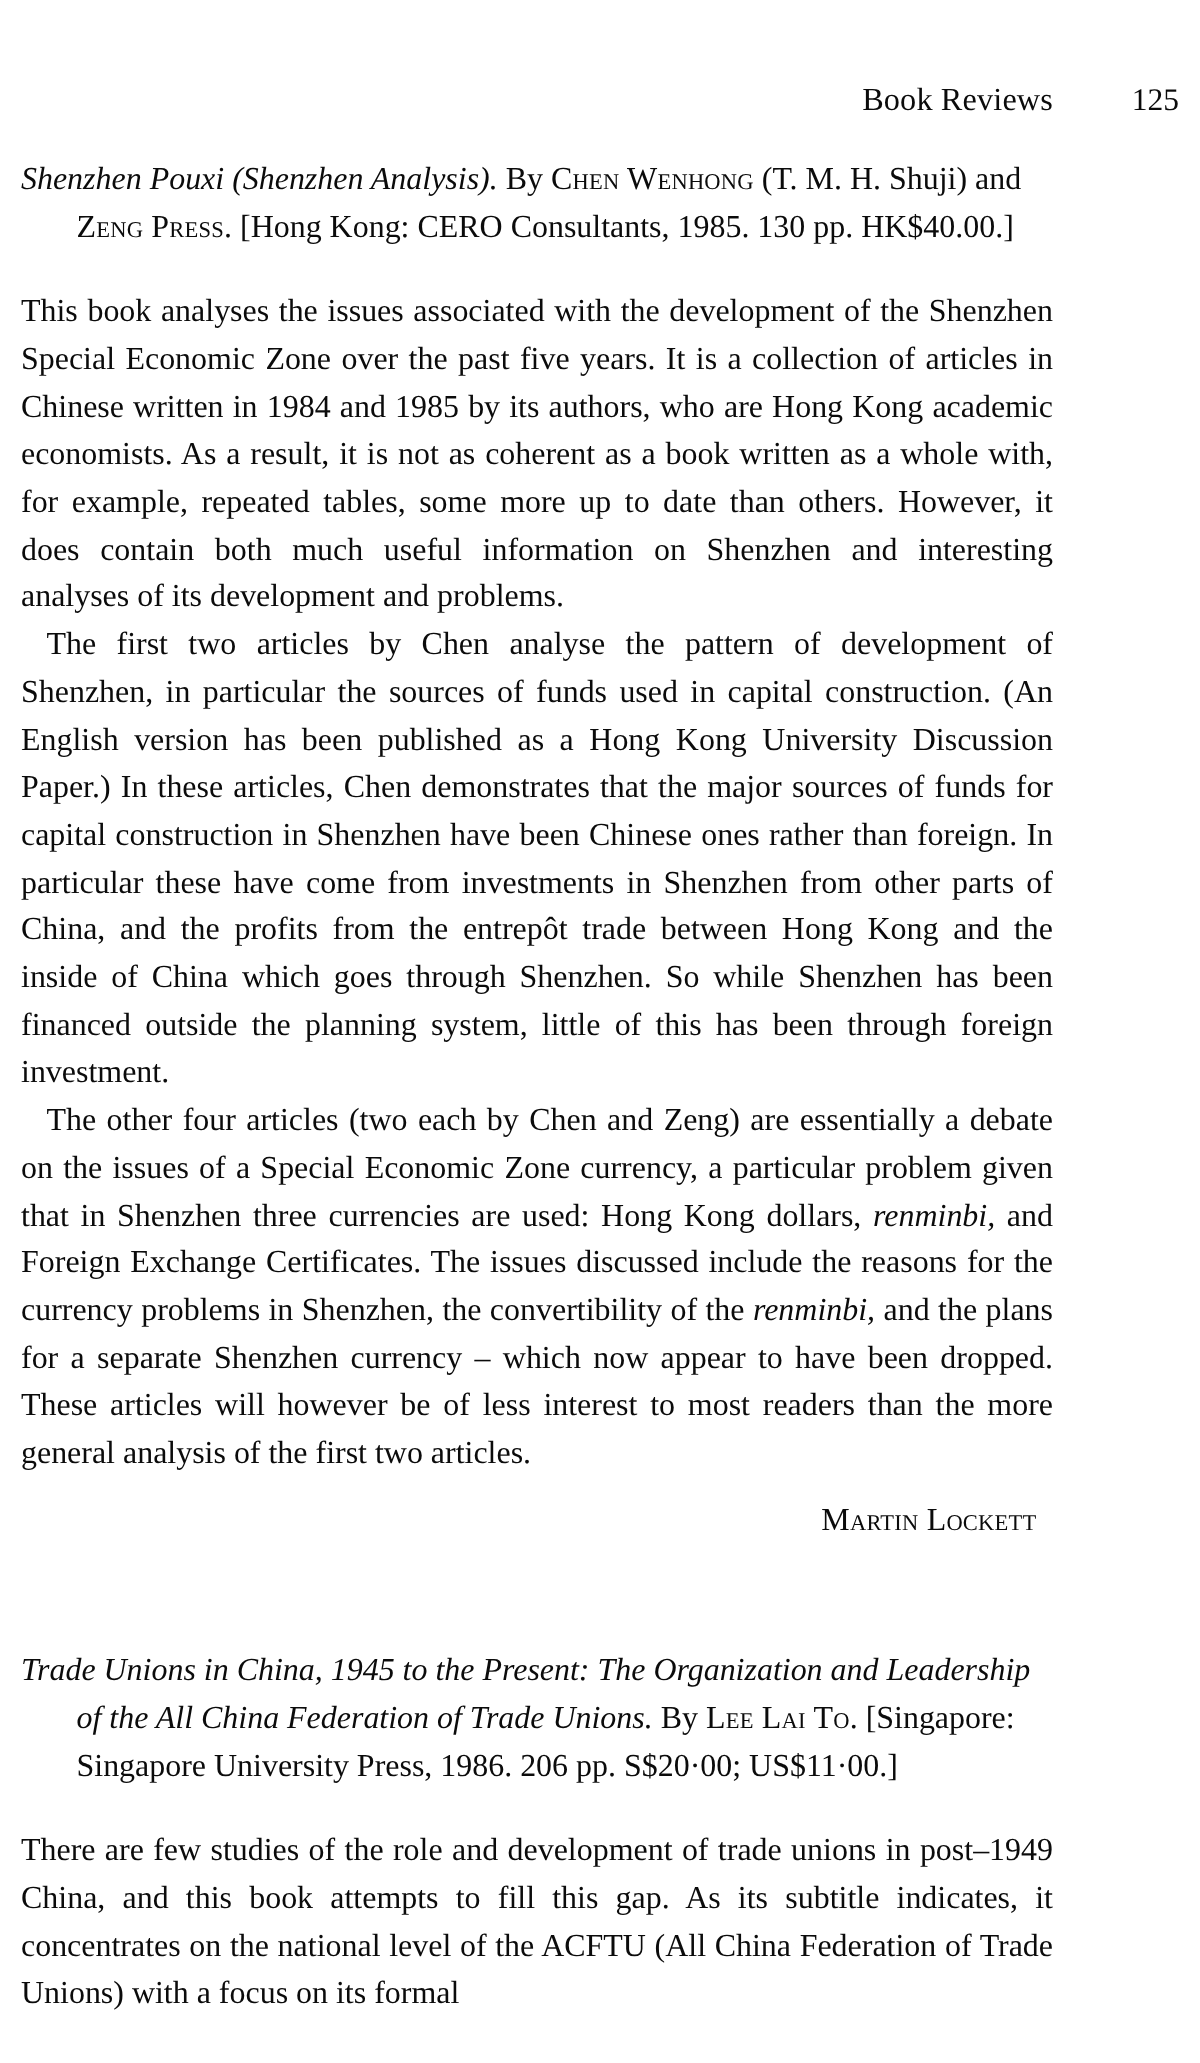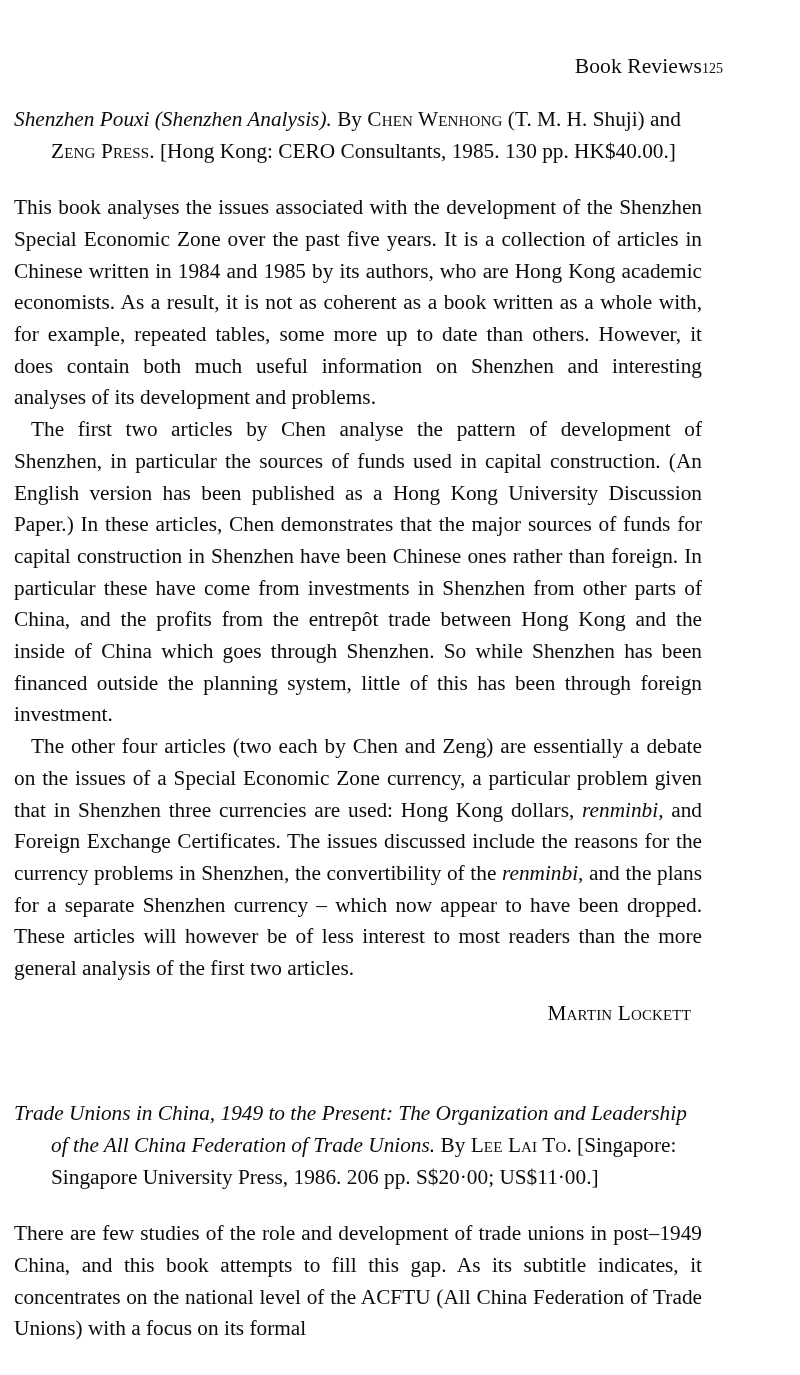--- a/index.html
+++ b/index.html
@@ -33,21 +33,22 @@
     display: flex;
     justify-content: flex-end;
     align-items: baseline;
     font-size: 21.5px;
   }
   .runhead .rh-title {
     letter-spacing: 0.1px;
   }
   .runhead .rh-page {
     width: 84px;
-    font-size: 14px;
+    text-align: right;
+    font-size: 21px;
   }
 
   
   .column {
     position: absolute;
     top: 104px;
     left: 14px;
     width: 688px;
   }
 
@@ -127,21 +128,21 @@
       <p class="para cont"><span>The other four articles (two each by Chen and Zeng) are essentially a debate on the issues of a Special Economic Zone currency, a particular problem given that in Shenzhen three currencies are used: Hong Kong dollars, </span><span class="ital">renminbi,</span><span> and Foreign Exchange Certificates. The issues discussed include the reasons for the currency problems in Shenzhen, the convertibility of the </span><span class="ital">renminbi,</span><span> and the plans for a separate Shenzhen currency – which now appear to have been dropped. These articles will however be of less interest to most readers than the more general analysis of the first two articles.</span></p>
 
 
       <p class="signature smallcaps">Martin Lockett</p>
     </div>
 
     <div class="review-gap"></div>
 
     <div>
 
-      <p class="citation"><span class="ital">Trade Unions in China, 1949 to the Present: The Organization and Leadership of the All China Federation of Trade Unions.</span><span> By </span><span class="smallcaps">Lee Lai To</span><span>. [Singapore: Singapore University Press, 1986. 206 pp. S$20·00; US$11·00.]</span></p>
+      <p class="citation"><span class="ital">Trade Unions in China, 1945 to the Present: The Organization and Leadership of the All China Federation of Trade Unions.</span><span> By </span><span class="smallcaps">Lee Lai To</span><span>. [Singapore: Singapore University Press, 1986. 206 pp. S$20·00; US$11·00.]</span></p>
 
       <div class="gap-after-citation"></div>
 
       <p class="para first">There are few studies of the role and development of trade unions in post–1949 China, and this book attempts to fill this gap. As its subtitle indicates, it concentrates on the national level of the ACFTU (All China Federation of Trade Unions) with a focus on its formal</p>
     </div>
 
   </div>
 </div>
 
 </body></html>

